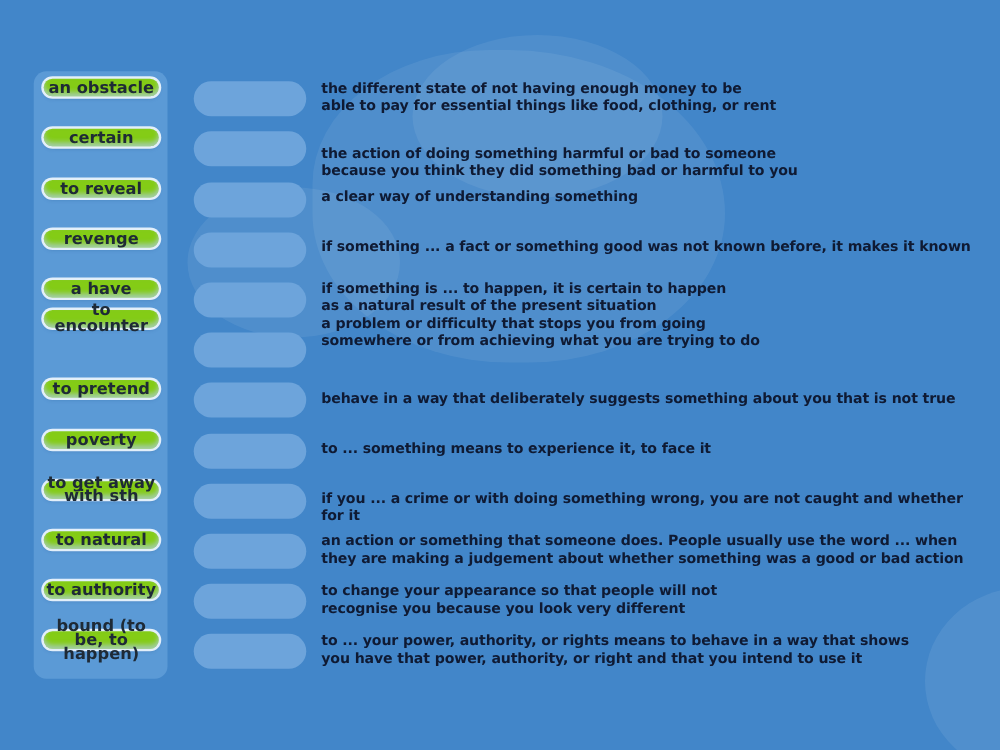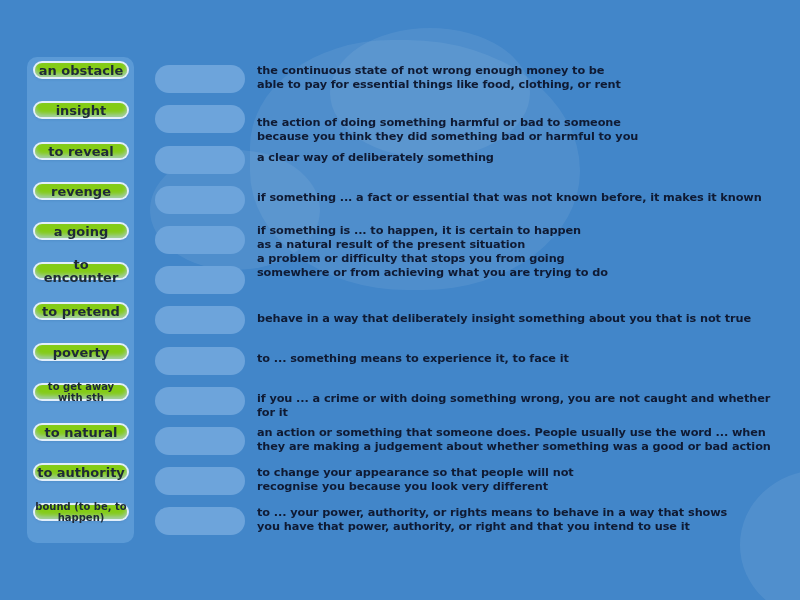--- a/index.html
+++ b/index.html
@@ -20,21 +20,21 @@
     }
     .tile {
       position: absolute; left: 35px; width: 92px; height: 14px;
       background: #84cc16;
       border-radius: 8px;
       box-shadow: 0 0 0 2px #e3effa, 0 2px 3px rgba(40,90,150,0.35), inset 0 -3px 4px rgba(175,205,232,0.7);
       display: flex; align-items: center; justify-content: center; text-align: center;
       color: #1e2a36; font-weight: bold; font-size: 13px; line-height: 13px;
       cursor: grab;
     }
-    .tile.small { font-size: 10px; line-height: 11px; }
+    .tile.small { font-size: 13px; line-height: 11px; }
     .slot {
       position: absolute; left: 155px; width: 90px; height: 28px;
       background: #6da4db; border-radius: 14px; cursor: pointer;
     }
     .def {
       position: absolute; left: 257px; width: 530px;
       color: #0f1a33; font-weight: bold; font-size: 11.3px; line-height: 13.5px;
       white-space: pre-line; letter-spacing: -0.1px;
     }
   </style>
@@ -42,56 +42,56 @@
 <body>
 
 <div class="cloud-bg c1"></div>
 <div class="cloud-bg c2"></div>
 <div class="cloud-bg c3"></div>
 <div class="cloud-bg c4"></div>
 
 <div class="word-panel"></div>
 
 <div class="tile" style="top:63px">an obstacle</div>
-<div class="tile" style="top:103px">insight</div>
+<div class="tile" style="top:103px">certain</div>
 <div class="tile" style="top:144px">to reveal</div>
 <div class="tile" style="top:184px">revenge</div>
-<div class="tile" style="top:224px">a going</div>
-<div class="tile" style="top:264px">to encounter</div>
+<div class="tile" style="top:224px">a have</div>
+<div class="tile" style="top:248px">to encounter</div>
 <div class="tile" style="top:304px">to pretend</div>
 <div class="tile" style="top:345px">poverty</div>
 <div class="tile small" style="top:385px">to get away with sth</div>
 <div class="tile" style="top:425px">to natural</div>
 <div class="tile" style="top:465px">to authority</div>
 <div class="tile small" style="top:505px">bound (to be, to happen)</div>
 
 <div class="slot" style="top:65px"></div>
 <div class="slot" style="top:105px"></div>
 <div class="slot" style="top:146px"></div>
 <div class="slot" style="top:186px"></div>
 <div class="slot" style="top:226px"></div>
 <div class="slot" style="top:266px"></div>
 <div class="slot" style="top:306px"></div>
 <div class="slot" style="top:347px"></div>
 <div class="slot" style="top:387px"></div>
 <div class="slot" style="top:427px"></div>
 <div class="slot" style="top:467px"></div>
 <div class="slot" style="top:507px"></div>
 
-<div class="def" style="top:64px">the continuous state of not wrong enough money to be
+<div class="def" style="top:64px">the different state of not having enough money to be
 able to pay for essential things like food, clothing, or rent</div>
 <div class="def" style="top:116px">the action of doing something harmful or bad to someone
 because you think they did something bad or harmful to you</div>
-<div class="def" style="top:151px">a clear way of deliberately something</div>
-<div class="def" style="top:191px">if something ... a fact or essential that was not known before, it makes it known</div>
+<div class="def" style="top:151px">a clear way of understanding something</div>
+<div class="def" style="top:191px">if something ... a fact or something good was not known before, it makes it known</div>
 <div class="def" style="top:224px">if something is ... to happen, it is certain to happen
 as a natural result of the present situation</div>
 <div class="def" style="top:252px">a problem or difficulty that stops you from going
 somewhere or from achieving what you are trying to do</div>
-<div class="def" style="top:312px">behave in a way that deliberately insight something about you that is not true</div>
+<div class="def" style="top:312px">behave in a way that deliberately suggests something about you that is not true</div>
 <div class="def" style="top:352px">to ... something means to experience it, to face it</div>
 <div class="def" style="top:392px">if you ... a crime or with doing something wrong, you are not caught and whether for it</div>
 <div class="def" style="top:426px">an action or something that someone does. People usually use the word ... when
 they are making a judgement about whether something was a good or bad action</div>
 <div class="def" style="top:466px">to change your appearance so that people will not
 recognise you because you look very different</div>
 <div class="def" style="top:506px">to ... your power, authority, or rights means to behave in a way that shows
 you have that power, authority, or right and that you intend to use it</div>
 
 </body></html>

